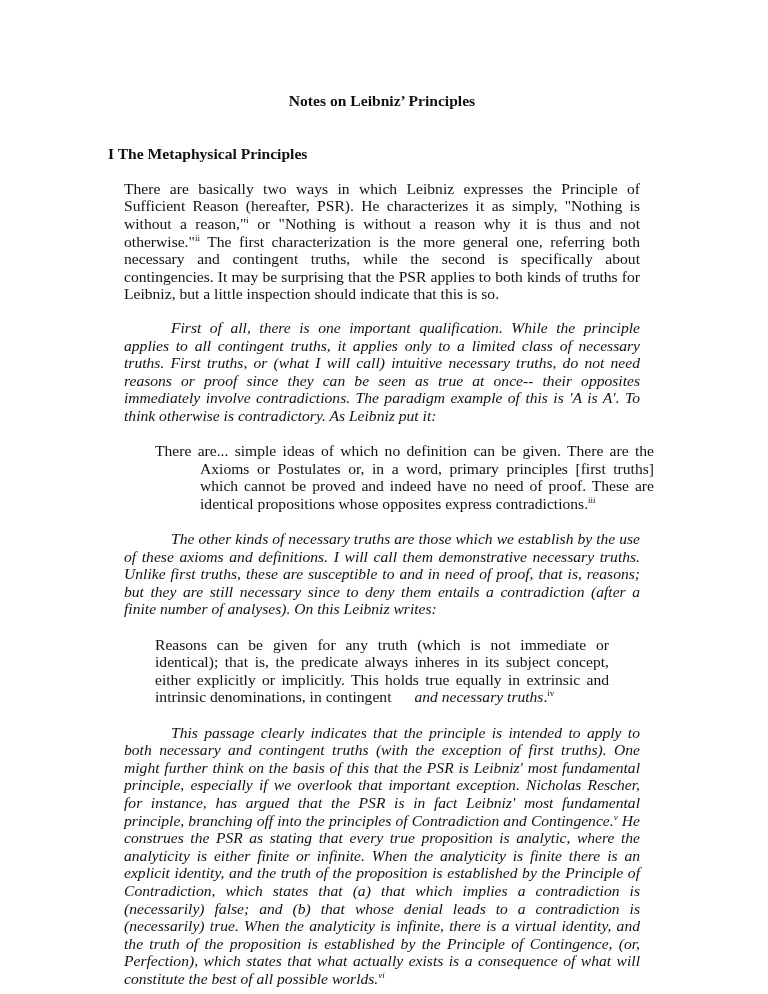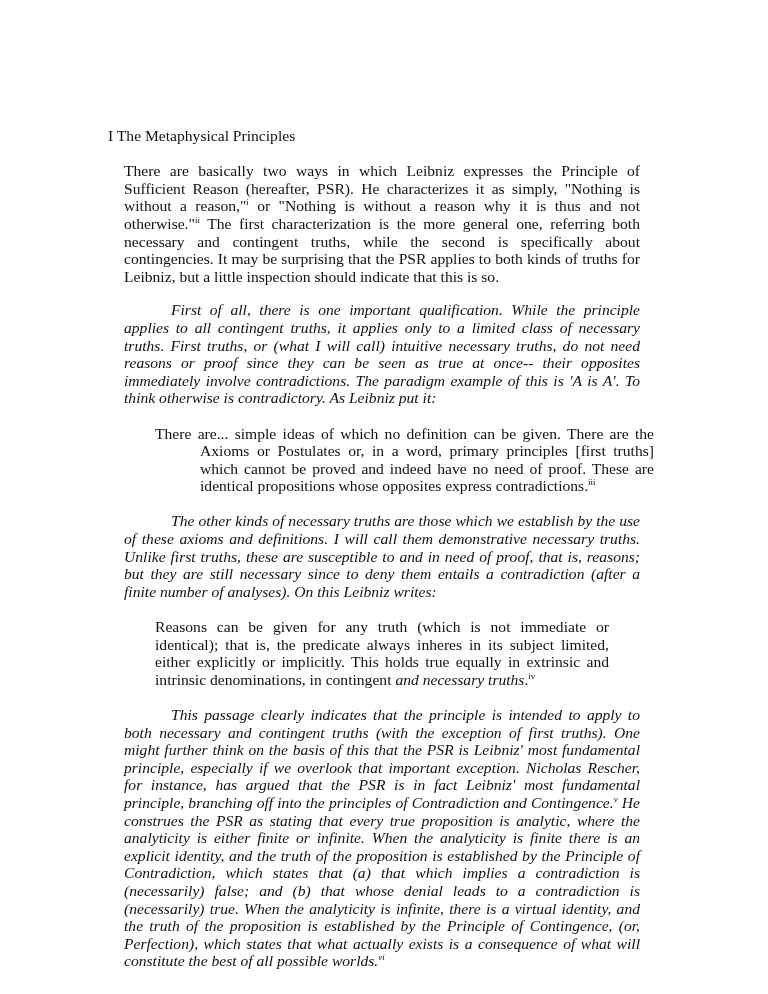--- a/index.html
+++ b/index.html
@@ -13,47 +13,48 @@
     font-size: 15.6px;
     line-height: 17.6px;
     color: #111111;
   }
   .title {
     text-align: center;
     font-weight: bold;
     margin: 0;
   }
   .section-heading {
-    font-weight: normal;
+    font-weight: bold;
     margin: 35px 0 0 0;
   }
   p { margin: 16px; text-align: justify; }
   p.first { margin-top: 17.6px; }
   p.indent { text-indent: 47px; font-style: italic; }
   p.gap { margin-top: 17.6px; }
   .quote {
     margin: 17.6px 0 0 47px;
     width: 454px;
     text-align: justify;
   }
   .quote.hanging { padding-left: 45px; text-indent: -45px; }
   sup { font-size: 9px; line-height: 0; vertical-align: 6px; }
-  em { font-style: italic; }
+  em { font-style: italic; margin-left: 19px; }
 </style>
 </head>
 <body>
 
 <div class="page">
+  <p class="title">Notes on Leibniz’ Principles</p>
 
   <p class="section-heading">I  The Metaphysical Principles</p>
 
   <p class="first"><span>There are basically two ways in which Leibniz expresses the Principle of Sufficient Reason (hereafter, PSR). He characterizes it as simply, "Nothing is without a reason,"</span><sup>i</sup><span> or "Nothing is without a reason why it is thus and not otherwise."</span><sup>ii</sup><span>  The first characterization is the more general one, referring both necessary and contingent truths, while the second is specifically about contingencies. It may be surprising that the PSR applies to both kinds of truths for Leibniz, but a little inspection should indicate that this is so.</span></p>
 
   <p class="indent">First of all, there is one important qualification. While the principle applies to all contingent truths, it applies only to a limited class of necessary truths. First truths, or (what I will call) intuitive necessary truths, do not need reasons or proof since they can be seen as true at once-- their opposites immediately involve contradictions. The paradigm example of this is 'A is A'. To think otherwise is contradictory. As Leibniz put it:</p>
 
   <p class="quote hanging"><span>There are... simple ideas of which no definition can be given. There are the Axioms or Postulates or, in a word, primary principles [first truths] which cannot be proved and indeed have no need of proof. These are identical propositions whose opposites express contradictions.</span><sup>iii</sup></p>
 
   <p class="indent gap">The other kinds of necessary truths are those which we establish by the use of these axioms and definitions. I will call them demonstrative necessary truths. Unlike first truths, these are susceptible to and in need of proof, that is, reasons; but they are still necessary since to deny them entails a contradiction (after a finite number of analyses). On this Leibniz writes:</p>
 
-  <p class="quote"><span>Reasons can be given for any truth (which is not immediate or identical); that is, the predicate always inheres in its subject limited, either explicitly or implicitly. This holds true equally in extrinsic and intrinsic denominations, in contingent </span><em>and necessary truths</em><span>.</span><sup>iv</sup></p>
+  <p class="quote"><span>Reasons can be given for any truth (which is not immediate or identical); that is, the predicate always inheres in its subject concept, either explicitly or implicitly. This holds true equally in extrinsic and intrinsic denominations, in contingent </span><em>and necessary truths</em><span>.</span><sup>iv</sup></p>
 
   <p class="indent gap"><span>This passage clearly indicates that the principle is intended to apply to both necessary and contingent truths (with the exception of first truths). One might further think on the basis of this that the PSR is Leibniz' most fundamental principle, especially if we overlook that important exception. Nicholas Rescher, for instance, has argued that the PSR is in fact Leibniz' most fundamental principle, branching off into the principles of Contradiction and Contingence.</span><sup>v</sup><span>  He construes the PSR as stating that every true proposition is analytic, where the analyticity is either finite or infinite. When the analyticity is finite there is an explicit identity, and the truth of the proposition is established by the Principle of Contradiction, which states that (a) that which implies a contradiction is (necessarily) false; and (b) that whose denial leads to a contradiction is (necessarily) true.  When the analyticity is infinite, there is a virtual identity, and the truth of the proposition is established by the Principle of Contingence, (or, Perfection), which states that what actually exists is a consequence of what will constitute the best of all possible worlds.</span><sup>vi</sup></p>
 </div>
 
 </body></html>

